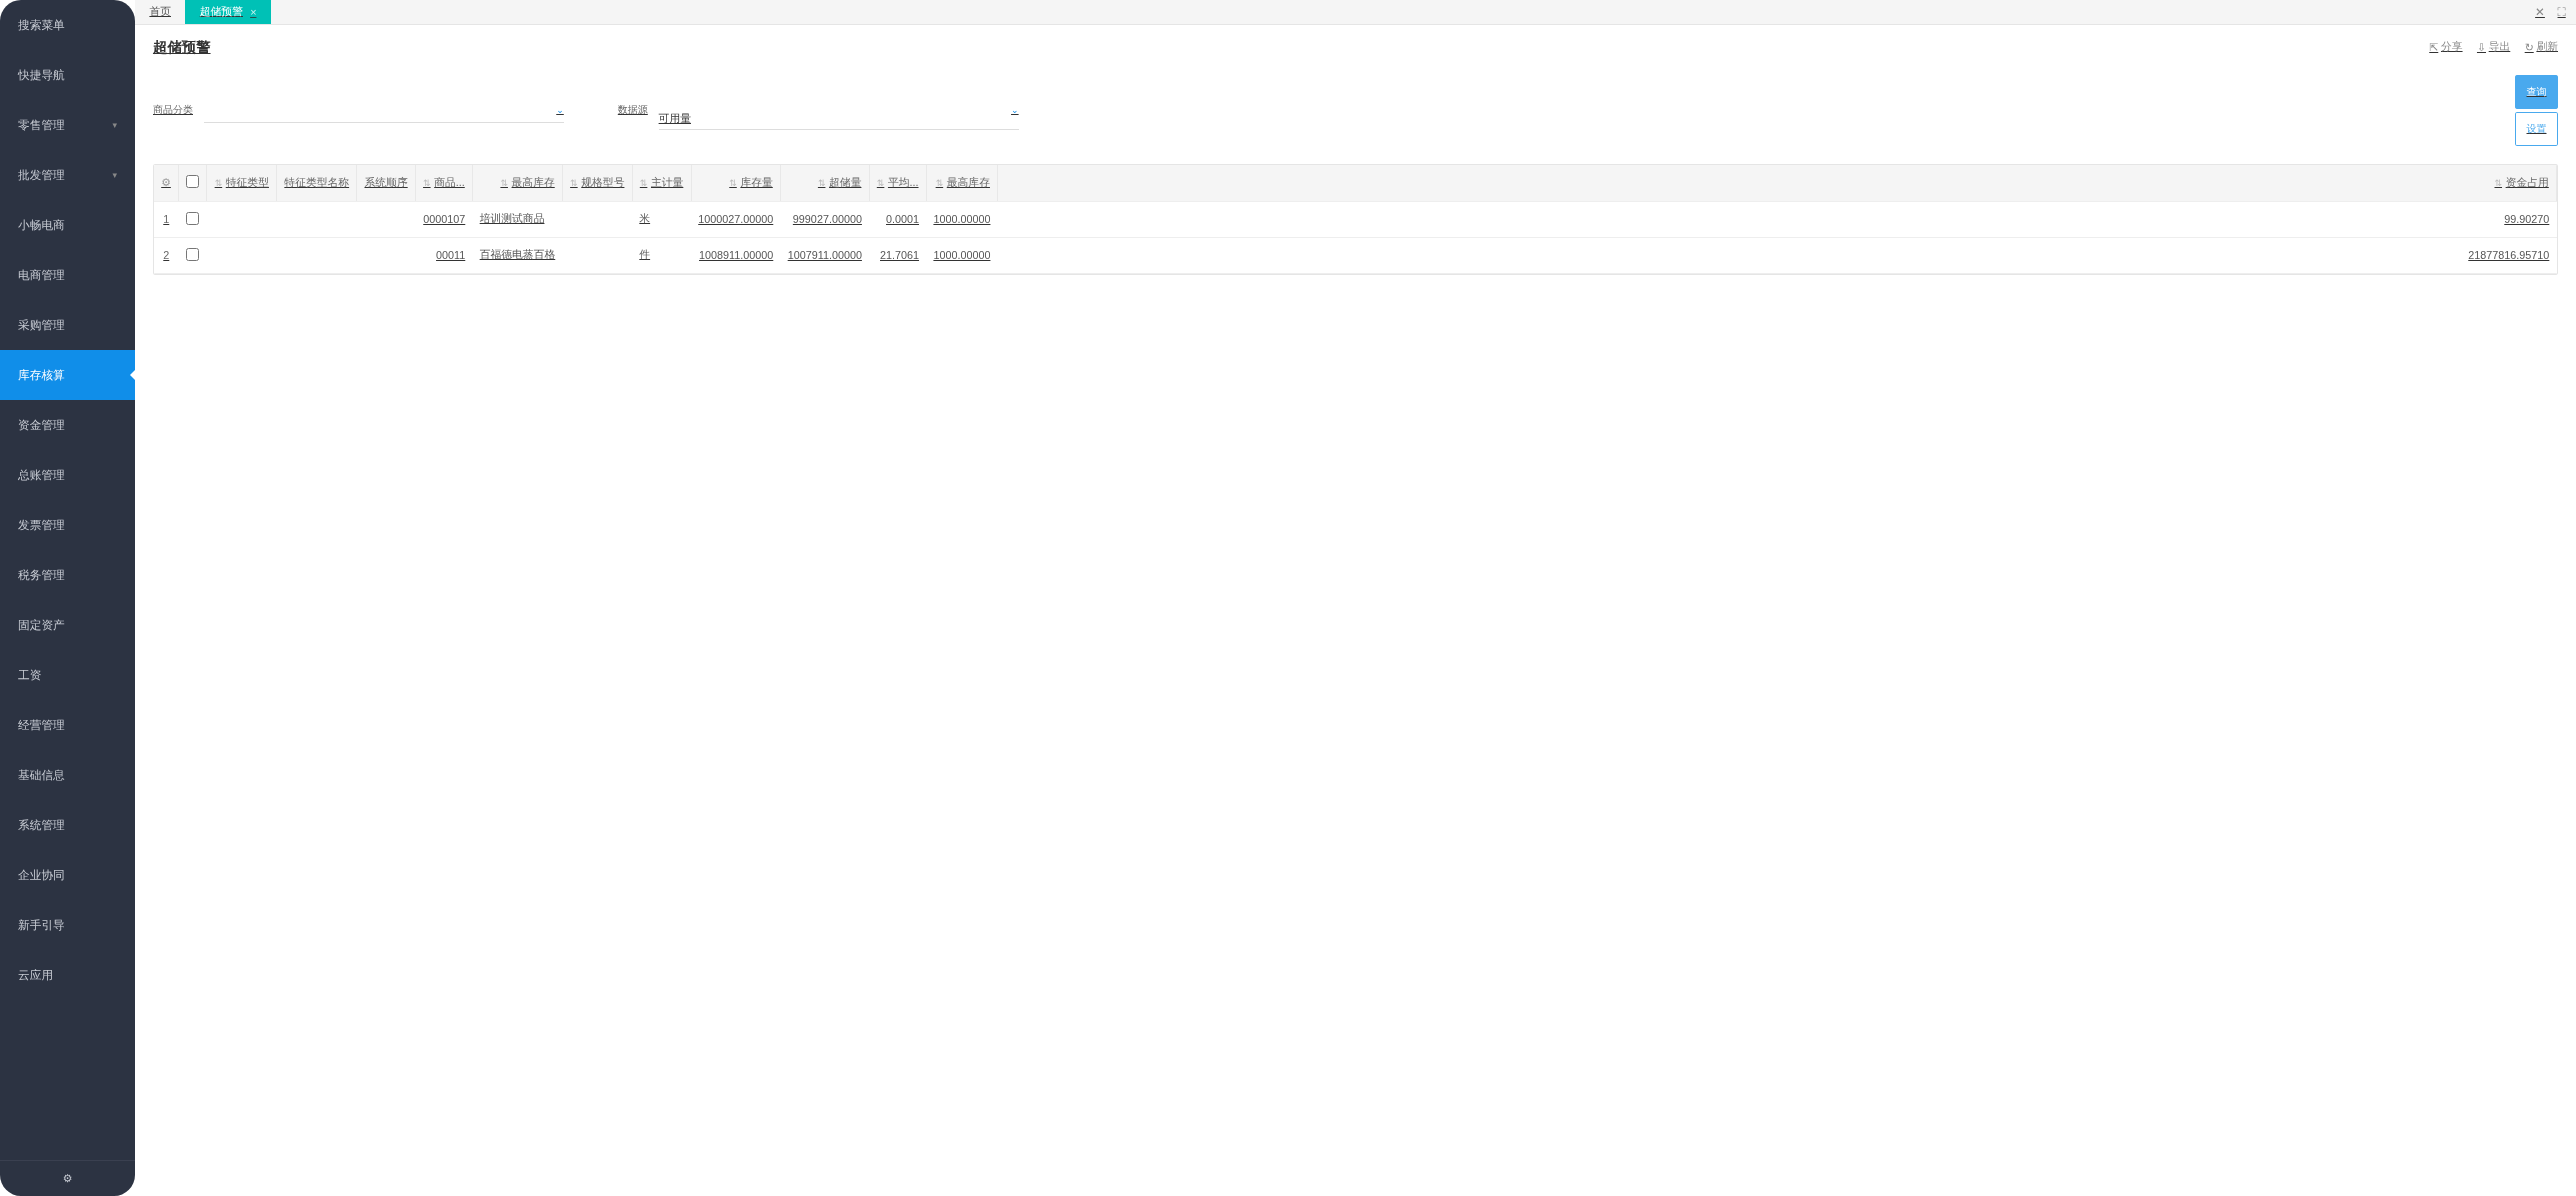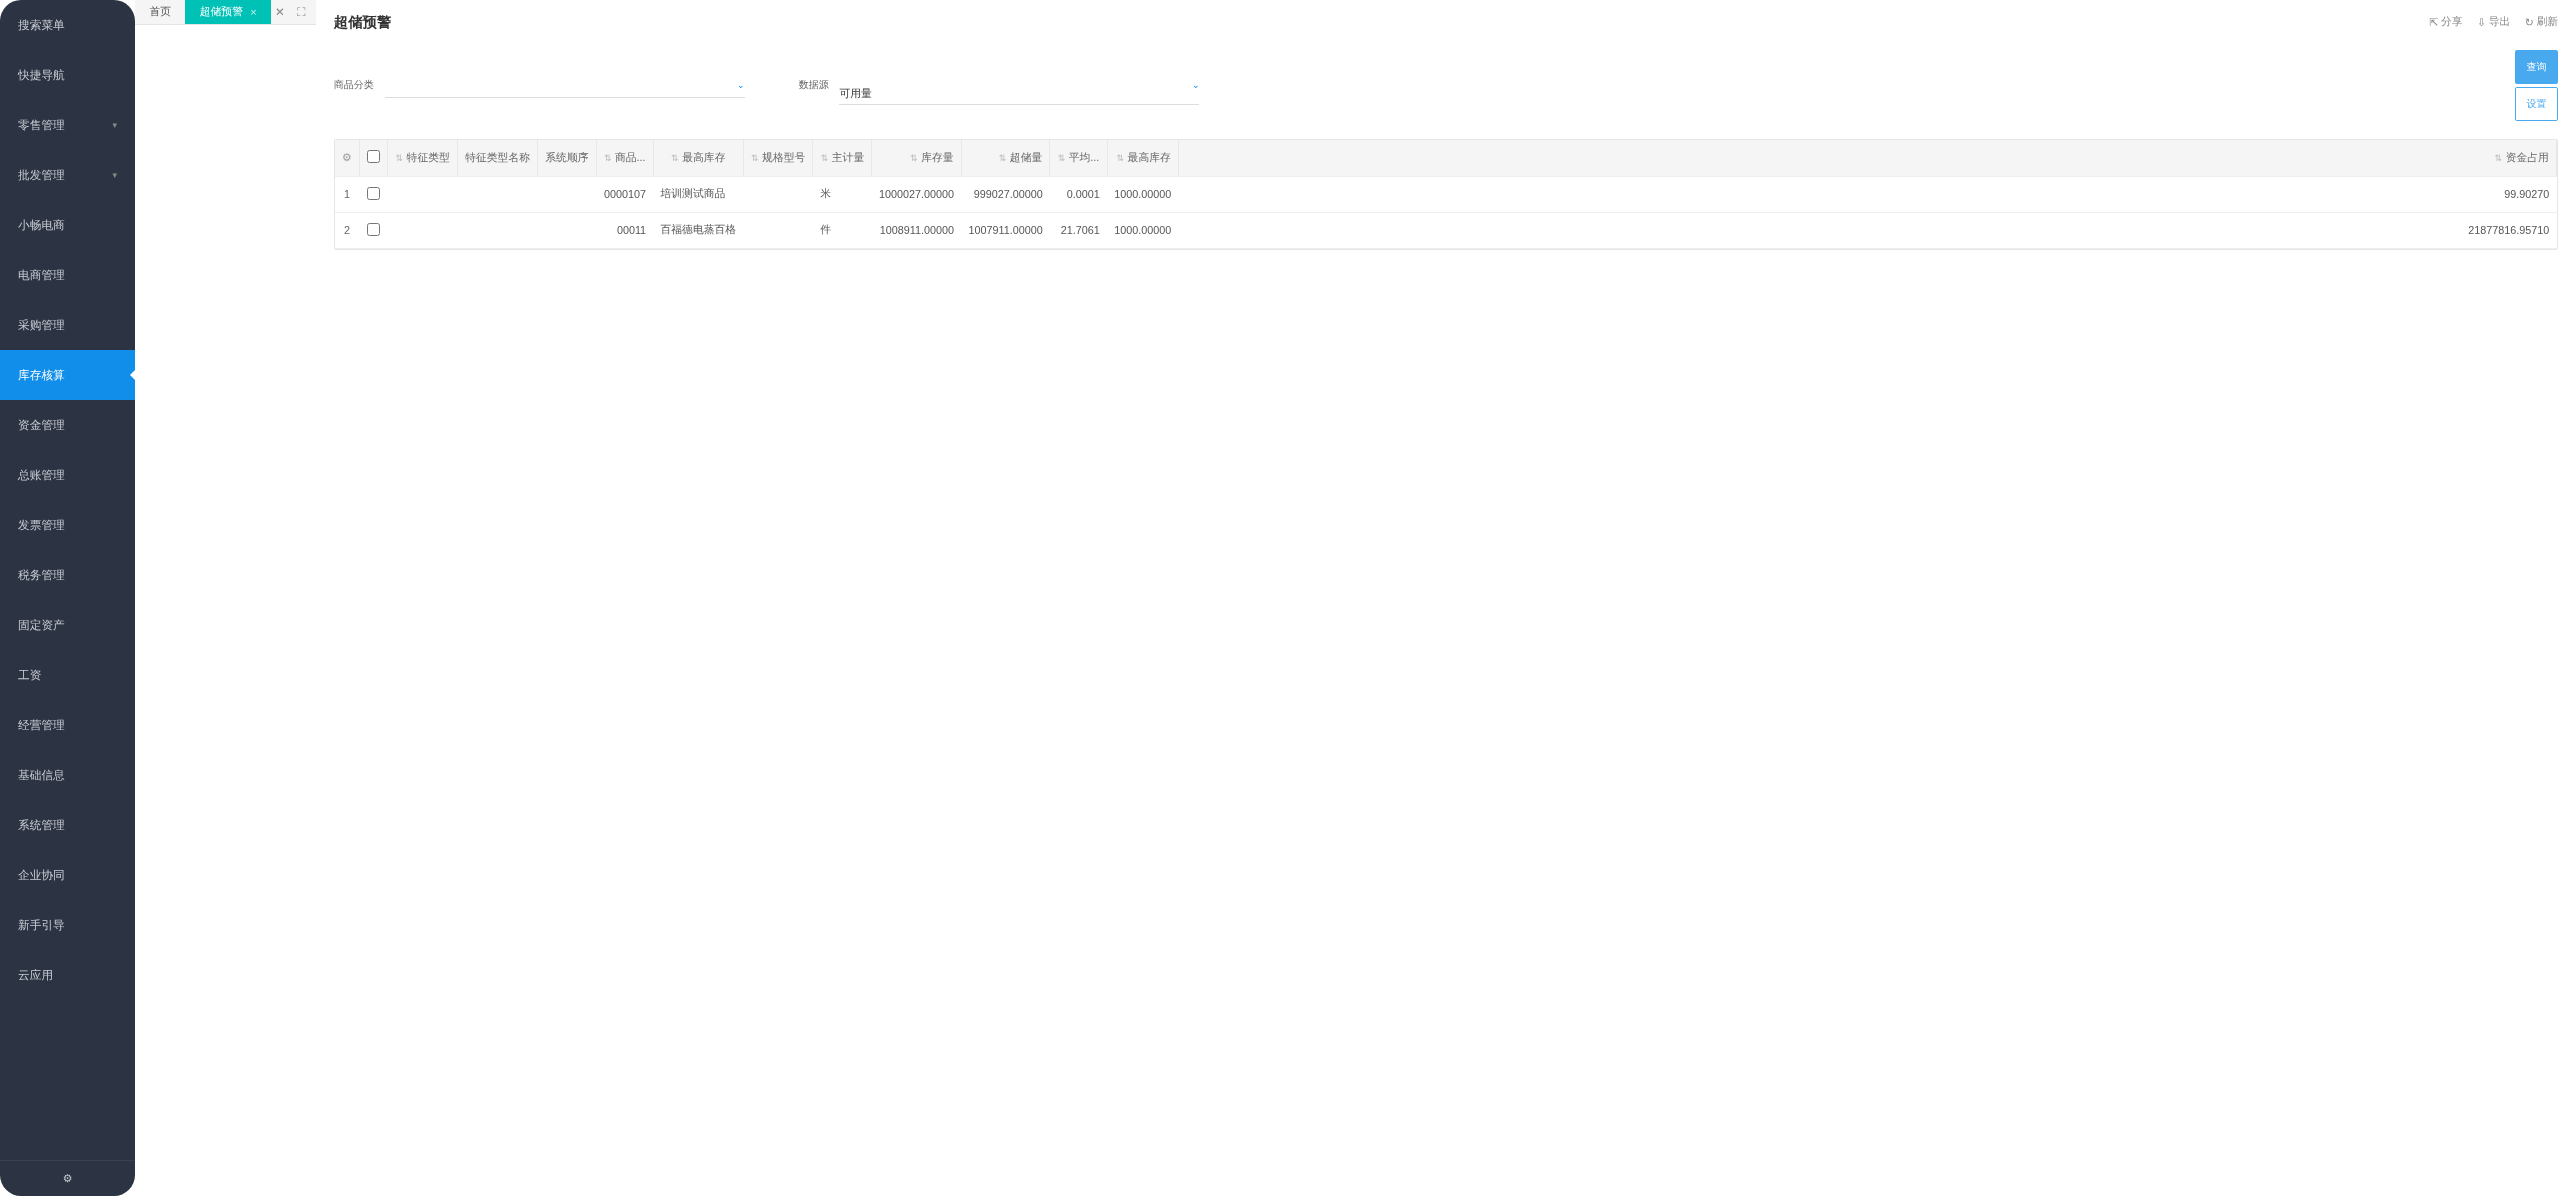--- a/index.html
+++ b/index.html
@@ -52,21 +52,21 @@
     .sidebar-footer {
       margin-top: auto;
       height: 36px;
       display: flex;
       align-items: center;
       justify-content: center;
       border-top: 0.9px solid #3a4050;
     }
     
     
-    .main { flex: 1; display: flex; flex-direction: row; overflow: hidden; }
+    .main { flex: 1; display: flex; flex-direction: column; overflow: hidden; text-decoration: underline; }
     
     
     .tabs-bar {
       height: 25px;
       background: #f5f5f5;
       border-bottom: 0.9px solid #e5e5e5;
       display: flex;
       align-items: stretch;
       position: relative;
     }
@@ -162,21 +162,21 @@
     table { width: 100%; border-collapse: collapse; }
     thead { background: #f5f5f5; }
     th, td {
       padding: 0 7.2px;
       height: 36px;
       font-size: 10.8px;
       border-bottom: 0.9px solid #eee;
       white-space: nowrap;
     }
     th {
-      text-align: center;
+      text-align: right;
       color: #666;
       font-weight: normal;
       position: relative;
       border-right: 0.9px solid #e8e8e8;
     }
     th.sortable::before {
       content: '⇅';
       color: #bbb;
       font-size: 9px;
       margin-right: 3.6px;

